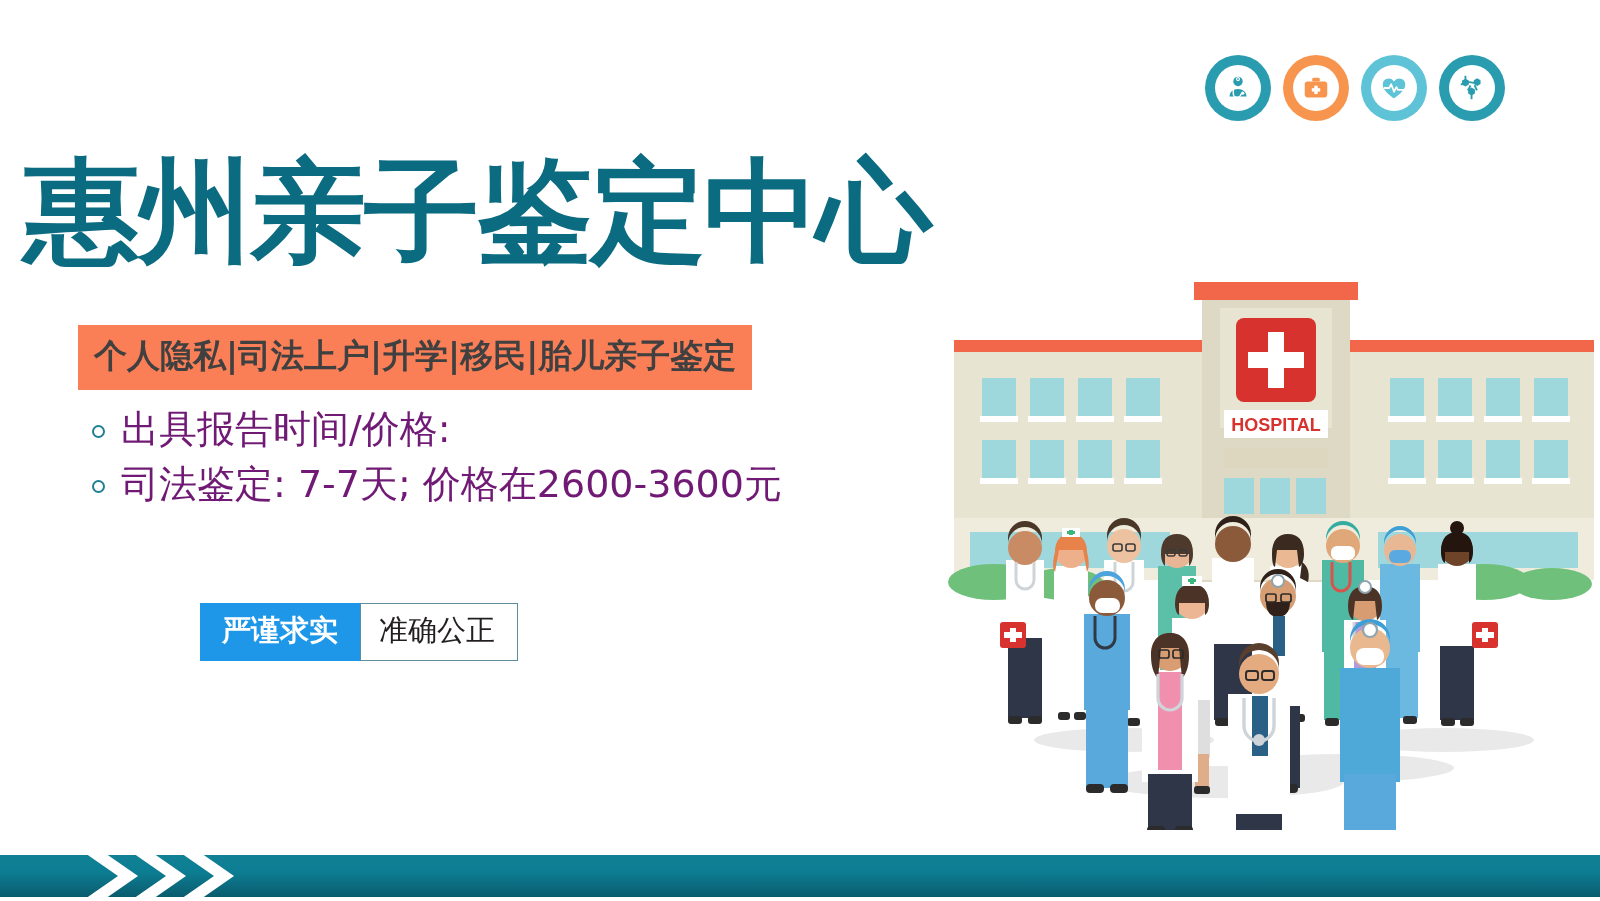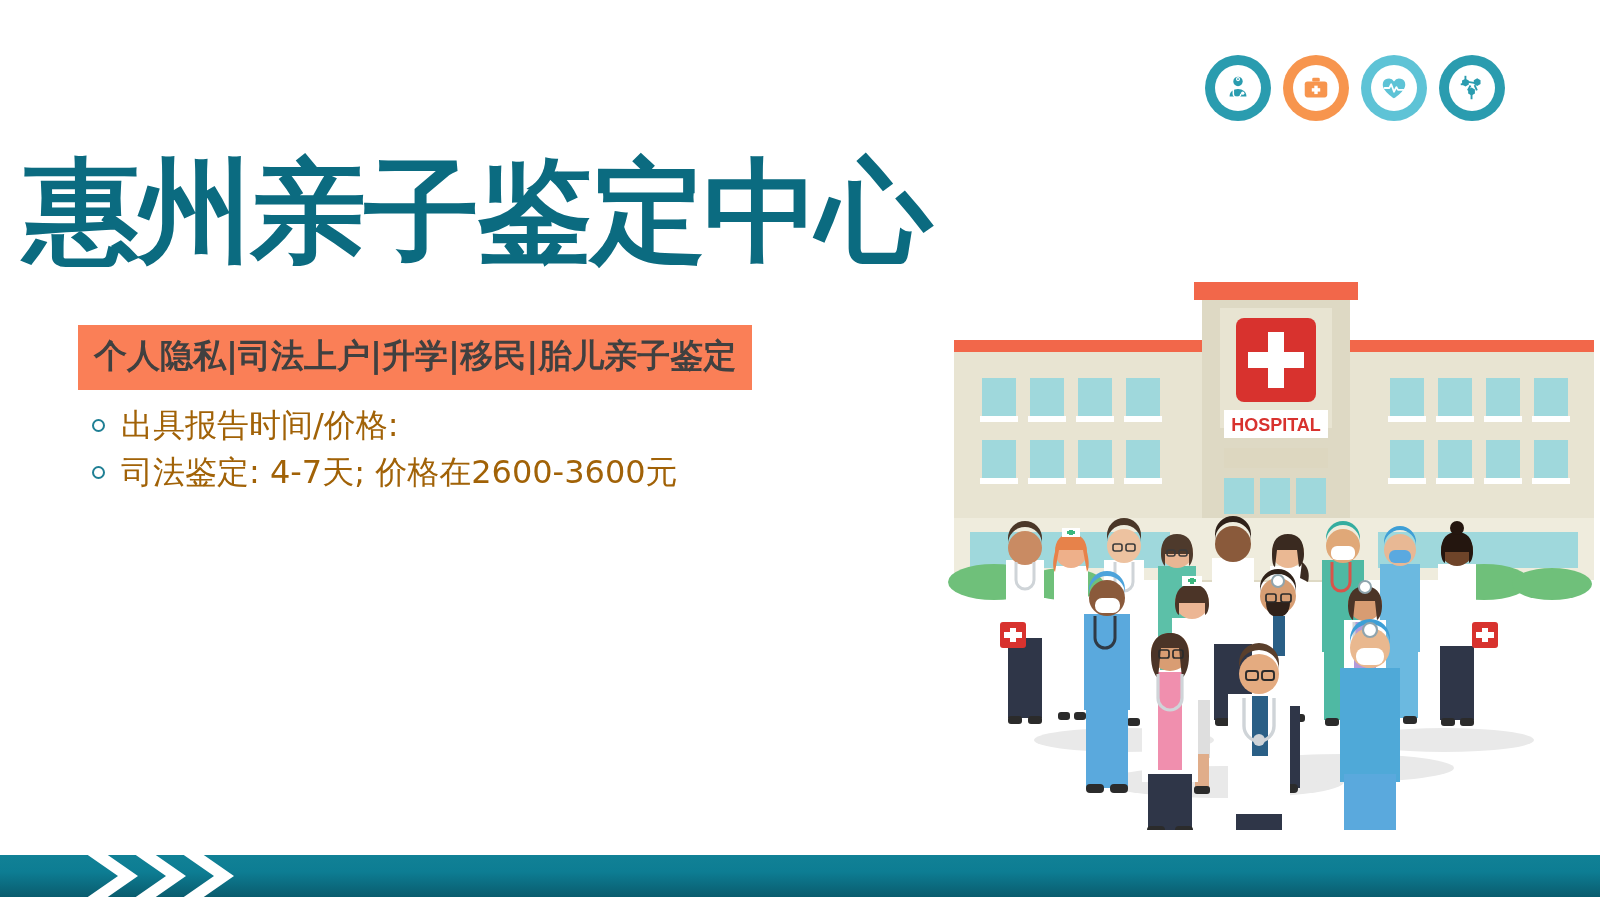--- a/index.html
+++ b/index.html
@@ -48,21 +48,21 @@
 
   
   .bullets{position:absolute;left:92px;top:405px;}
   .bullet-row{display:flex;align-items:baseline;margin-bottom:6px;}
   .bullet-dot{
     width:13px;height:13px;border-radius:50%;
     border:2px solid #1f7f94;box-sizing:border-box;
     margin-right:16px;flex:none;position:relative;top:-4px;
   }
   .bullet-text{
-    font-size:32px;color:#a16207;line-height:1.28;white-space:nowrap;
+    font-size:38px;color:#701a75;line-height:1.28;white-space:nowrap;
     font-family:"DejaVu Sans","Liberation Sans",sans-serif;
   }
 
   
   .slogan{position:absolute;left:200px;top:603px;display:flex;align-items:stretch;}
   .slogan-left{
     background:#1e97e8;color:#ffffff;
     font-size:29px;font-weight:800;
     padding:7px 22px 9px 22px;
     display:flex;align-items:center;
@@ -153,24 +153,28 @@
 
   <div class="sub-banner">个人隐私|司法上户|升学|移民|胎儿亲子鉴定</div>
 
   <div class="bullets">
     <div class="bullet-row">
       <span class="bullet-dot"></span>
       <span class="bullet-text">出具报告时间/价格:</span>
     </div>
     <div class="bullet-row">
       <span class="bullet-dot"></span>
-      <span class="bullet-text">司法鉴定: 4-7天; 价格在2600-3600元</span>
+      <span class="bullet-text">司法鉴定: 7-7天; 价格在2600-3600元</span>
     </div>
   </div>
 
+  <div class="slogan">
+    <div class="slogan-left">严谨求实</div>
+    <div class="slogan-right">准确公正</div>
+  </div>
 
   <div class="illus">
     <svg width="700" height="560" viewBox="0 0 700 560" aria-hidden="true">
 
       <g>
 
         <rect x="30" y="78" width="640" height="232" fill="#e8e4d2"></rect>
         <rect x="30" y="70" width="640" height="12" fill="#f2674a"></rect>
 
         <rect x="278" y="22" width="148" height="290" fill="#ded9c4"></rect>

